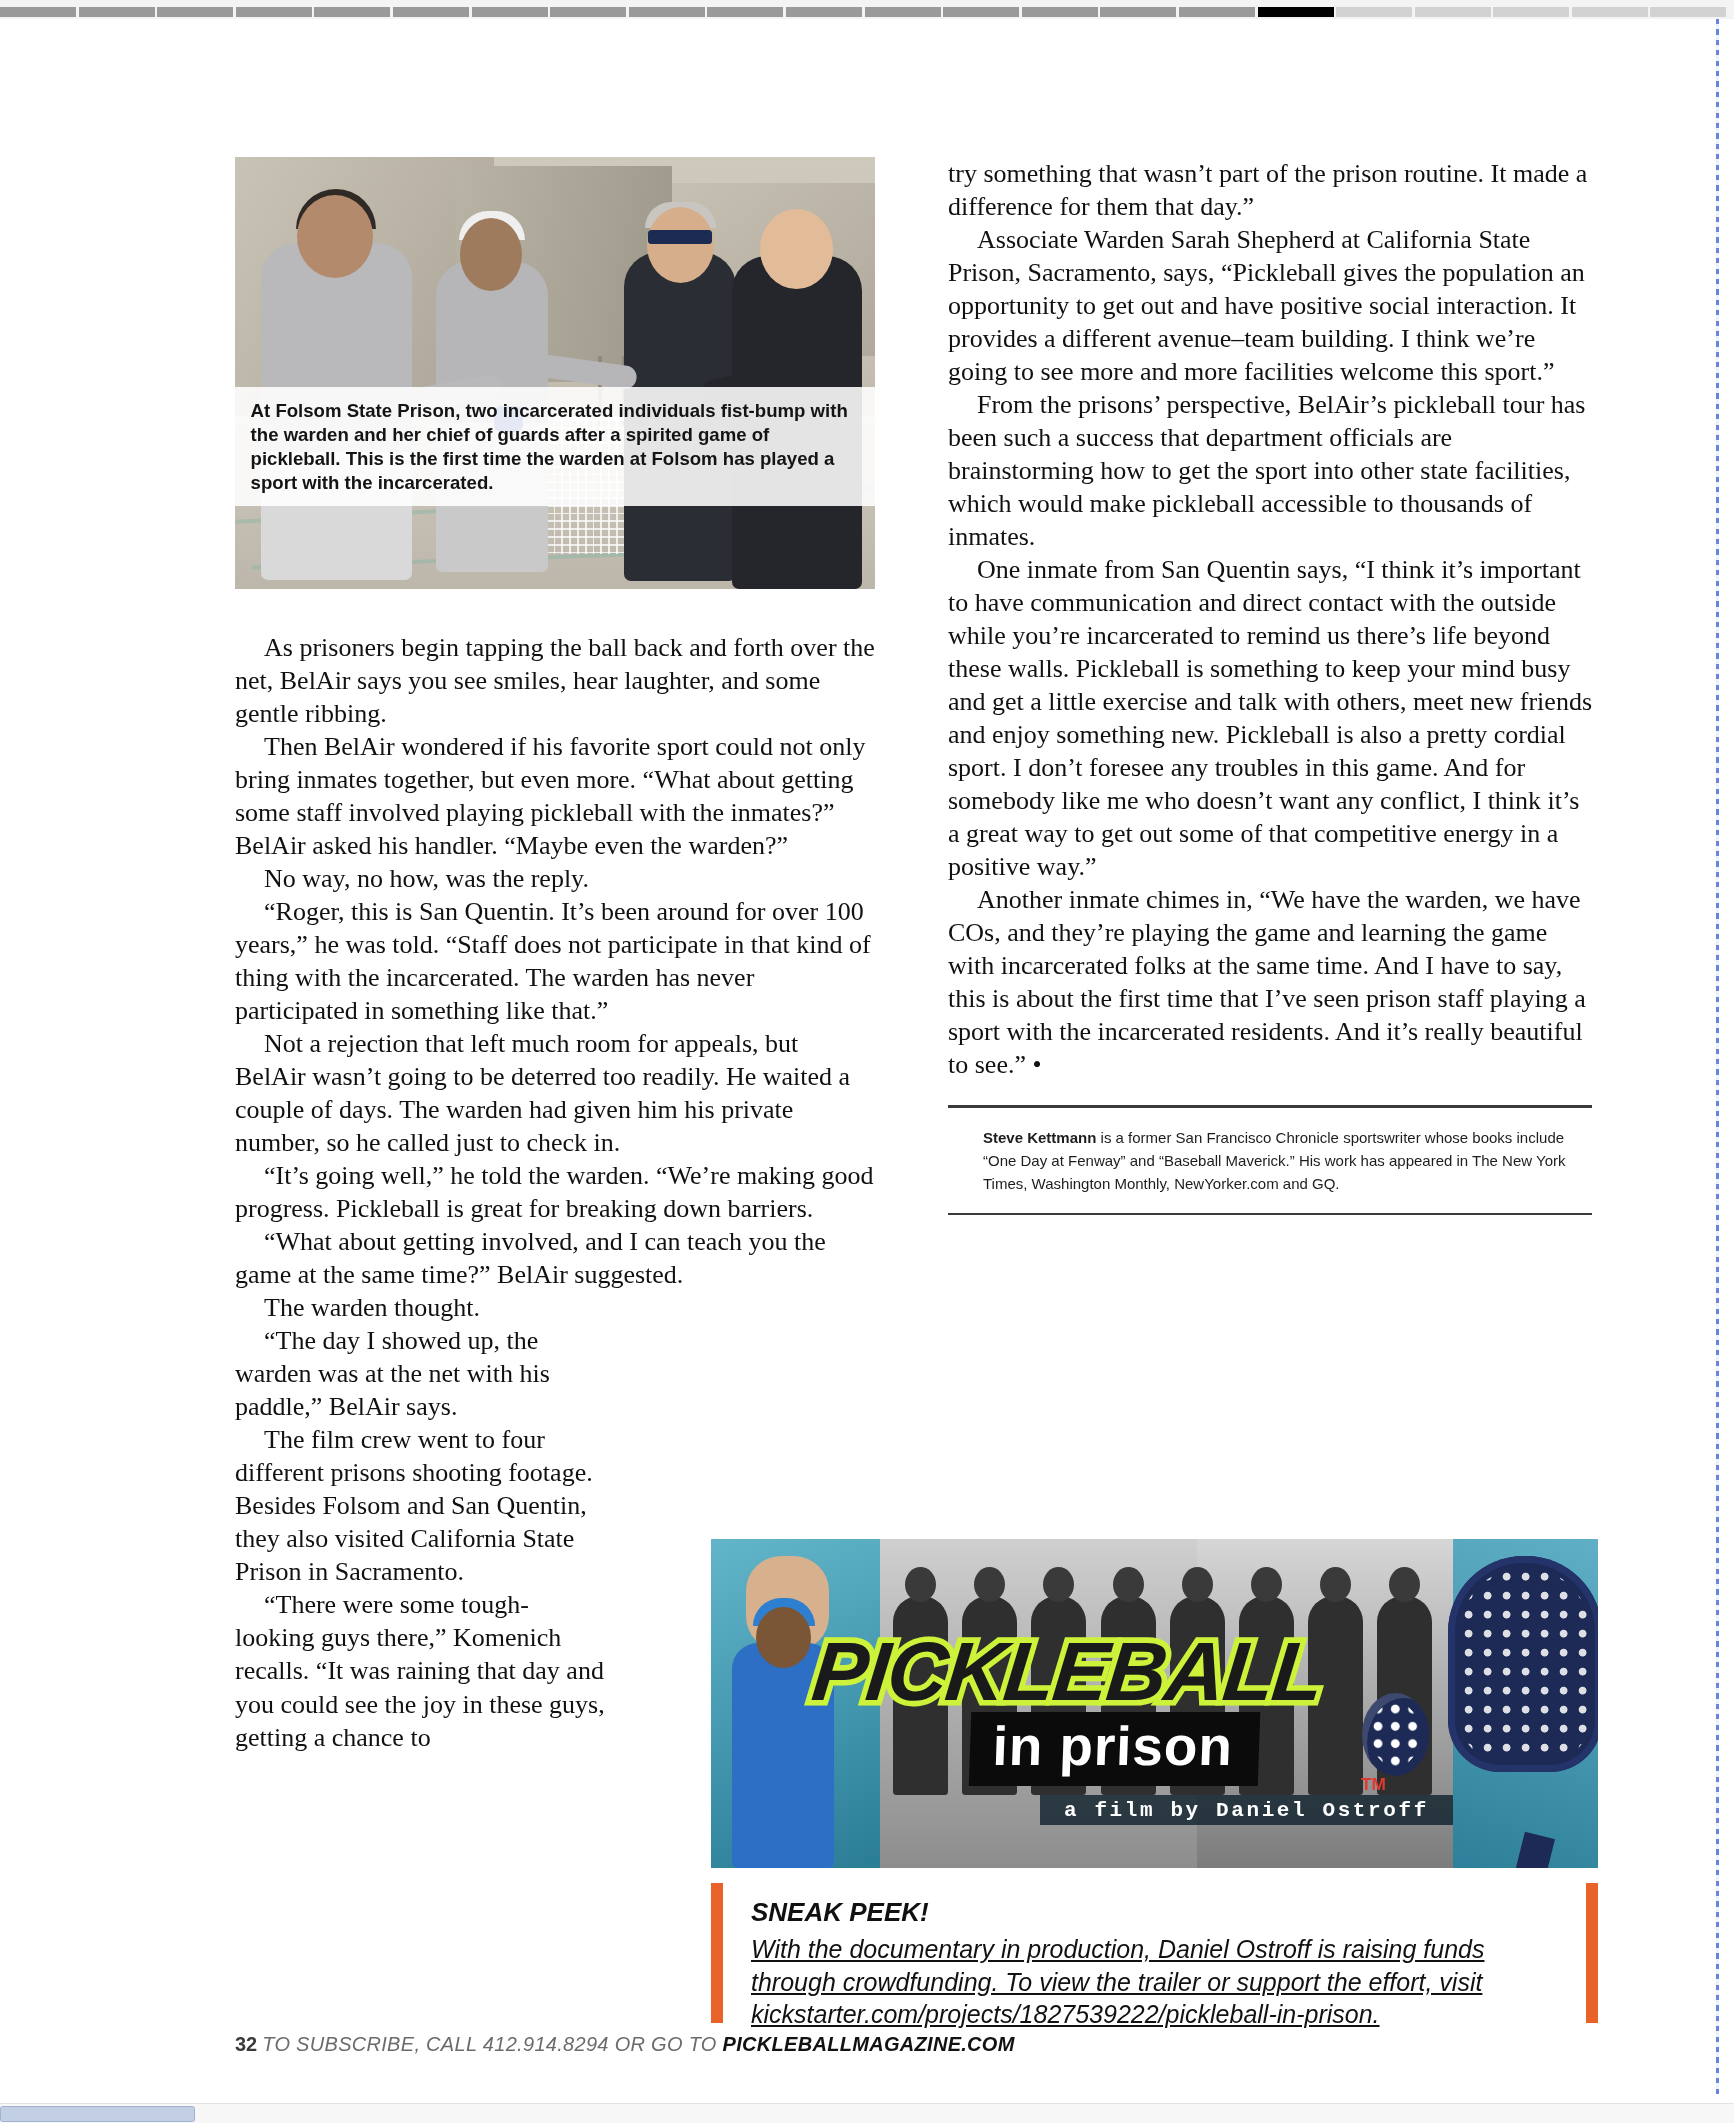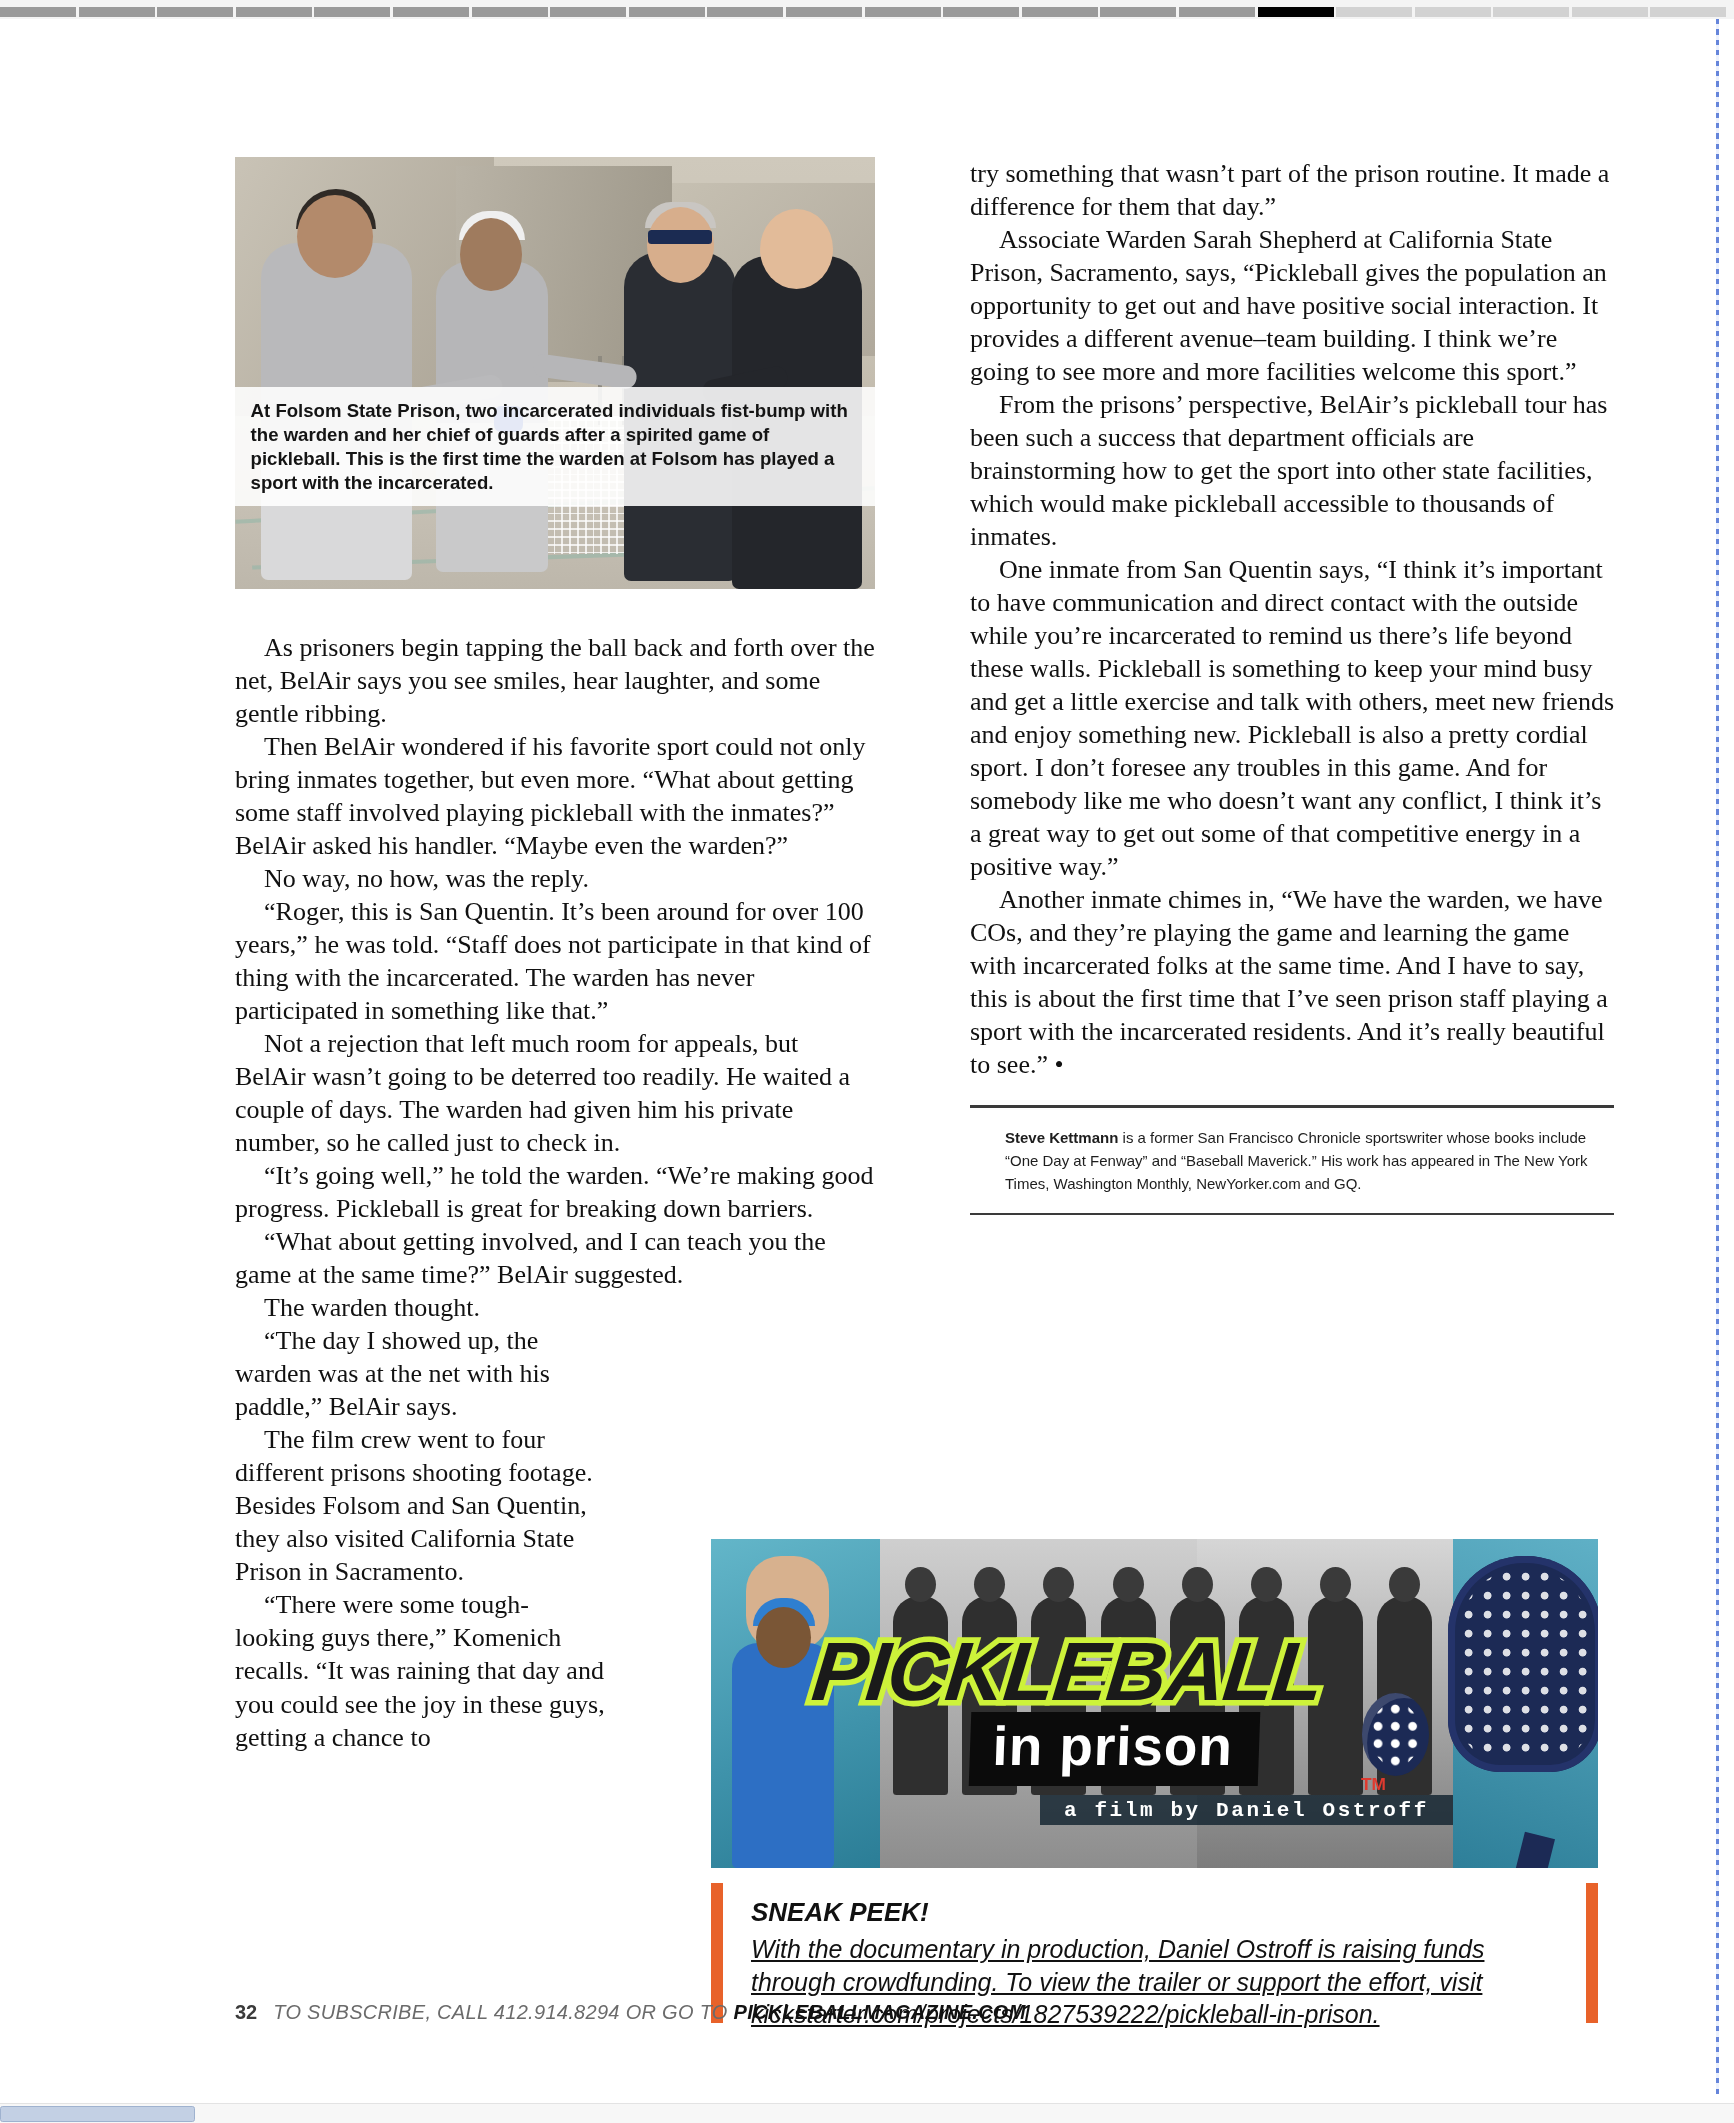--- a/index.html
+++ b/index.html
@@ -41,21 +41,21 @@
   }
   .hscroll-thumb {
     position: absolute; left: 0; bottom: 1.7px; width: 195px; height: 16.4px;
     background: #c3d0e4; border: 0.9px solid #9fb2cf; border-radius: 2.6px;
   }
 
   
   .page { position: absolute; left: 0; top: 19px; width: 1693px; height: 2075px; background: #fff; }
 
   .col-left  { position: absolute; left: 235px; top: 138px; width: 640px; }
-  .col-right { position: absolute; left: 948px; top: 138px; width: 644px; margin-left: 22px; }
+  .col-right { position: absolute; left: 948px; top: 138px; width: 644px; }
 
   
   .photo-block { position: relative; width: 640px; height: 432px; overflow: hidden; background:#cfcabd; }
   .photo-sky   { position:absolute; inset:0;
     background:
       linear-gradient(to bottom, #cfc9bc 0%, #c8c2b4 38%, #c3bcae 55%, #cdc8bd 100%);
   }
   .bldg { position:absolute; background:#b5afa2; }
   .b1 { left:0; top:0; width:259px; height:259px; background:linear-gradient(120deg,#c9c3b6,#aba496); }
   .b2 { left:221px; top:8.6px; width:216px; height:216px; background:linear-gradient(100deg,#b9b3a6,#9d9789); }
@@ -175,21 +175,21 @@
   .sneak-head{
     font-family:"Liberation Sans", sans-serif; font-weight:700; font-style:italic;
     font-size:26px; color:#111; margin-bottom:5.2px;
   }
   .sneak-text{
     font-family:"Liberation Sans", sans-serif; font-style:italic;
     font-size:25px; line-height:1.30; color:#111;text-decoration:underline;
   }
 
   
-  .footer { position:absolute; left:235px; bottom:70px; display:flex; align-items:flex-start; gap:16px; }
+  .footer { position:absolute; left:235px; bottom:38px; display:flex; align-items:flex-start; gap:5px; }
   .pg-num { font-family:"Liberation Sans",sans-serif; font-weight:700; font-size:20px; color:#3b3b3b; }
   .foot-txt { font-family:"Liberation Sans",sans-serif; font-style:italic; font-size:20px; color:#6b6b6b; letter-spacing:0.3px; }
   .foot-txt b { color:#121212; font-weight:700; font-style:italic; }
 </style>
 </head>
 <body>
 
 <div id="root">
 
   <div class="progress-strip" id="progress-strip">

